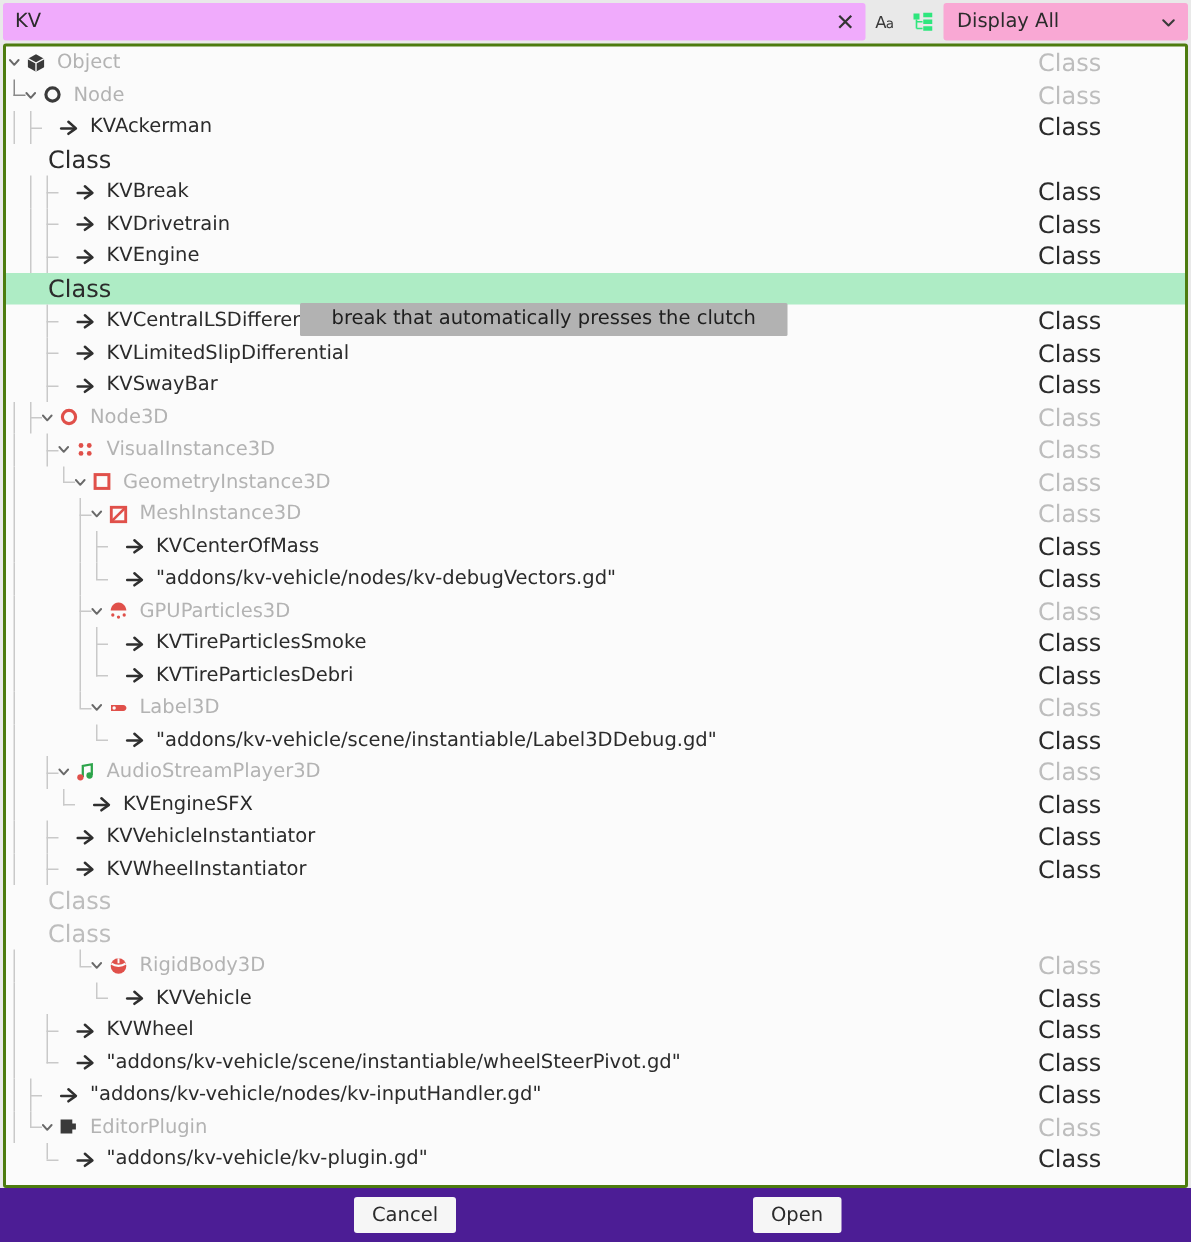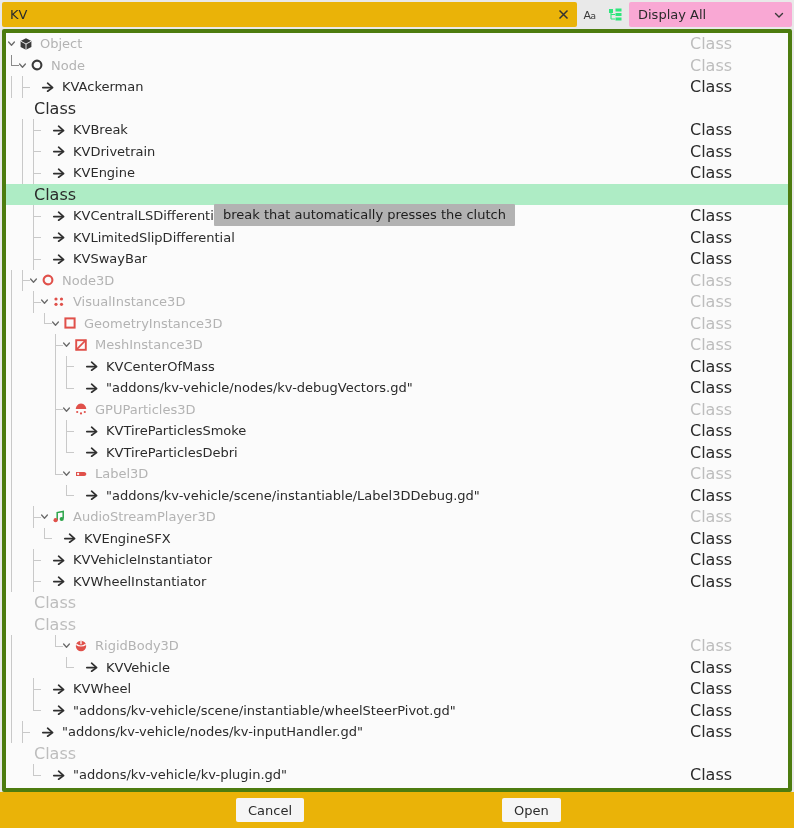--- a/index.html
+++ b/index.html
@@ -12,21 +12,21 @@
     overflow: hidden;
   }
   #app { width: 794px; height: 828px; position: relative; display: flex; flex-direction: column; }
 
   
   .topbar {
     height: 29px; display: flex; align-items: center;
     padding: 0 2px; gap: 2px; background: #e9e9e9; flex: none;
   }
   .search-field {
-    flex: 1 1 auto; height: 25px; background: #eab308;
+    flex: 1 1 auto; height: 25px; background: #f0abfc;
     display: flex; align-items: center; padding: 0 4px 0 8px;
     border-radius: 2px; min-width: 0;
   }
   .search-text { font-size: 13px; color: #2b2b2b; flex: 1 1 auto; }
   .clear-btn {
     width: 20px; height: 20px; display: flex; align-items: center;
     justify-content: center; cursor: pointer; color: #333;
   }
   .clear-btn svg { display: block; }
   .tool-btn {
@@ -39,21 +39,21 @@
     width: 163px; height: 25px; background: #f9a8d4; border-radius: 2px;
     display: flex; align-items: center; justify-content: space-between;
     padding: 0 7px 0 9px; cursor: pointer; flex: none;
   }
   .display-select .sel-label { font-size: 13px; color: #2b2b2b; }
   .chev { display: block; }
 
   
   .tree-panel {
     flex: 1 1 auto; margin: 0 2px; background: #fbfbfb;
-    border: 4px solid #4d7c0f; border-radius: 2px;
+    border: 2px solid #4d7c0f; border-radius: 2px;
     position: relative; overflow: hidden;
   }
   .tree-inner { position: relative; }
 
   .row {
     height: 21.5px; display: flex; align-items: center;
     position: relative; white-space: nowrap;
   }
   .row.selected { background: #aeecc5; }
   .row-left { display: flex; align-items: center; flex: 1 1 auto; min-width: 0; position: relative; }
@@ -107,30 +107,29 @@
   .icon-cell {
     width: 17px; height: 21.5px; flex: none; display: flex;
     align-items: center; justify-content: center; margin-right: 5px;
   }
   .icon-cell svg { display: block; }
   .lbl-pad { padding-left: 1px; }
 
   
   .tooltip {
     position: absolute; background: #b2b2b2; color: #1e1e1e;
-    font-size: 13px; padding: 3px 9px 4px; left: 196px; top: 171px;
+    font-size: 13px; padding: 3px 21px 4px; left: 196px; top: 171px;
     border-radius: 1px; pointer-events: none; white-space: nowrap;
     z-index: 40;
-    margin-left: 12px;
   }
 
   
   .bottombar {
     height: 36px; flex: none; display: flex; align-items: center;
-    justify-content: center; background: #eab308; position: relative;
+    justify-content: center; background: #4c1d95; position: relative;
   }
   .dlg-btn {
     background: #f6f6f6; border: none; border-radius: 2px;
     font-family: "DejaVu Sans", "Liberation Sans", sans-serif;
     font-size: 13px; color: #2b2b2b; height: 24px; padding: 0 12px;
     cursor: pointer; position: absolute;
   }
   .btn-cancel { left: 236px; }
   .btn-open { left: 502px; }
 </style>
@@ -633,20 +632,35 @@
               <svg width="14" height="14" viewBox="0 0 14 14">
                 <path d="M1.8 7.6 L10.4 7.6" stroke="#2f2f2f" stroke-width="1.7" stroke-linecap="round"></path>
                 <path d="M6.6 3.2 L11.6 7.6 L6.6 11.2" stroke="#2f2f2f" stroke-width="1.7" fill="none" stroke-linecap="round" stroke-linejoin="round"></path>
               </svg>
             </span>
             <span class="row-label lbl-pad">"addons/kv-vehicle/nodes/kv-inputHandler.gd"</span>
           </div>
           <div class="class-cell">Class</div>
         </div>
         <div class="row dim">
+          <div class="row-left">
+            <span class="guide-wrap"><span class="tw v"></span><span class="tw ellg"></span></span>
+            <span class="arrow-toggle">
+              <svg width="9" height="9" viewBox="0 0 9 9">
+                <path d="M1.6 3 L4.5 6.2 L7.4 3" stroke="#6a6a6a" stroke-width="1.3" fill="none" stroke-linecap="round" stroke-linejoin="round"></path>
+              </svg>
+            </span>
+            <span class="icon-cell">
+              <svg width="14" height="14" viewBox="0 0 14 14">
+                <path d="M3 2.4 L9.2 2.4 L9.2 5 L11.6 5 L11.6 9 L9.2 9 L9.2 11.6 L3 11.6 Z" fill="#3a3a3a"></path>
+                <path d="M2.2 2.4 L2.2 11.6" stroke="#3a3a3a" stroke-width="1.6"></path>
+              </svg>
+            </span>
+            <span class="row-label lbl-pad">EditorPlugin</span>
+          </div>
           <div class="class-cell">Class</div>
         </div>
         <div class="row">
           <div class="row-left">
             <span class="guide-wrap"><span class="tw"></span><span class="tw"></span><span class="tw ellg"></span></span>
             <span class="spacer11"></span>
             <span class="icon-cell">
               <svg width="14" height="14" viewBox="0 0 14 14">
                 <path d="M1.8 7.6 L10.4 7.6" stroke="#2f2f2f" stroke-width="1.7" stroke-linecap="round"></path>
                 <path d="M6.6 3.2 L11.6 7.6 L6.6 11.2" stroke="#2f2f2f" stroke-width="1.7" fill="none" stroke-linecap="round" stroke-linejoin="round"></path>

